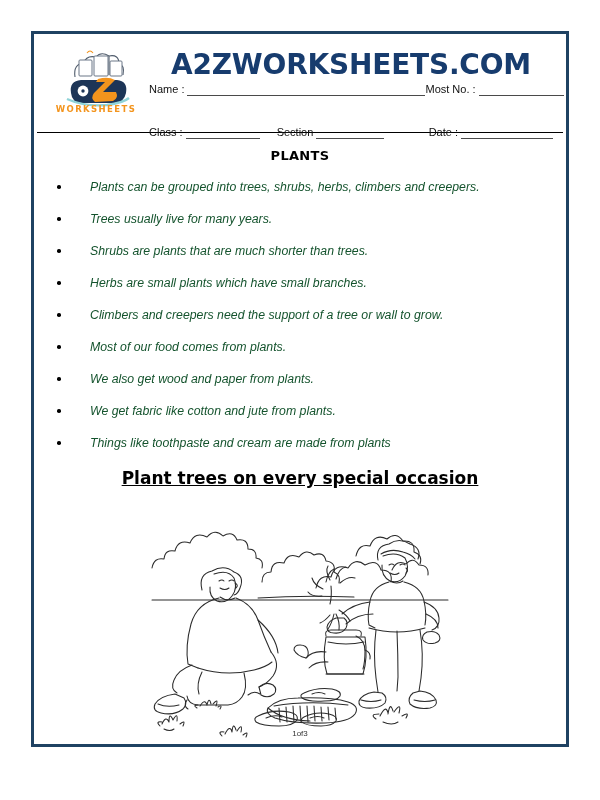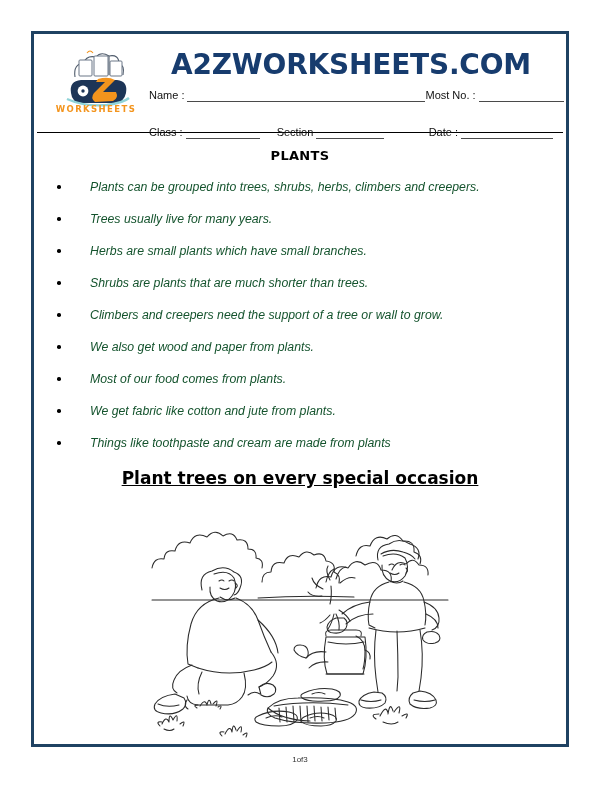--- a/index.html
+++ b/index.html
@@ -75,21 +75,21 @@
   }
   .field-row {
     position: absolute;
     left: 112px;
     right: 10px;
     font-size: 11px;
     color: #111;
     display: flex;
     align-items: flex-end;
   }
-  .field-row.row1 { top: 52px; }
+  .field-row.row1 { top: 46px; }
   .field-row.row2 { top: 89px; }
   .fld { display: flex; align-items: flex-end; white-space: nowrap; }
   .fld-label { font-size: 11px; line-height: 13px; }
   .rule {
     display: inline-block;
     border-bottom: 1px solid #4a4a4a;
     height: 11px;
     margin-left: 3px;
   }
   .sp-flex { flex: 1 1 auto; }
@@ -148,21 +148,21 @@
   .illus {
     width: 320px;
     height: 245px;
   }
   .illus svg { display: block; }
 
   
   .footer {
     position: absolute;
     left: 0;
-    top: 755px;
+    top: 729px;
     width: 600px;
     text-align: center;
     font-size: 8px;
     color: #333;
   }
 </style>
 </head>
 <body>
 
 <div class="page-frame">
@@ -231,37 +231,37 @@
     <li>
       <span class="dot"></span>
       <span>Plants can be grouped into trees, shrubs, herbs, climbers and creepers.</span>
     </li>
     <li>
       <span class="dot"></span>
       <span>Trees usually live for many years.</span>
     </li>
     <li>
       <span class="dot"></span>
+      <span>Shrubs are plants that are much shorter than trees.</span>
+    </li>
+    <li>
+      <span class="dot"></span>
       <span>Herbs are small plants which have small branches.</span>
     </li>
     <li>
       <span class="dot"></span>
-      <span>Shrubs are plants that are much shorter than trees.</span>
-    </li>
-    <li>
-      <span class="dot"></span>
       <span>Climbers and creepers need the support of a tree or wall to grow.</span>
     </li>
     <li>
       <span class="dot"></span>
+      <span>Most of our food comes from plants.</span>
+    </li>
+    <li>
+      <span class="dot"></span>
       <span>We also get wood and paper from plants.</span>
-    </li>
-    <li>
-      <span class="dot"></span>
-      <span>Most of our food comes from plants.</span>
     </li>
     <li>
       <span class="dot"></span>
       <span>We get fabric like cotton and jute from plants.</span>
     </li>
     <li>
       <span class="dot"></span>
       <span>Things like toothpaste and cream are made from plants</span>
     </li>
   </ul>

